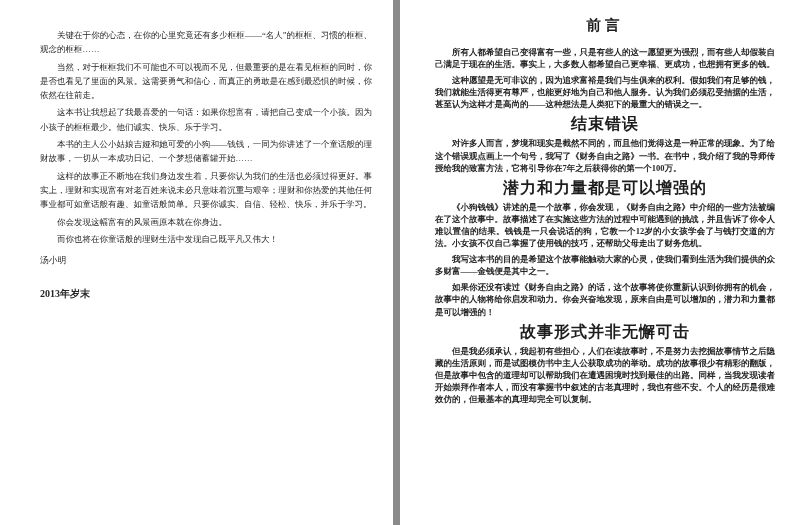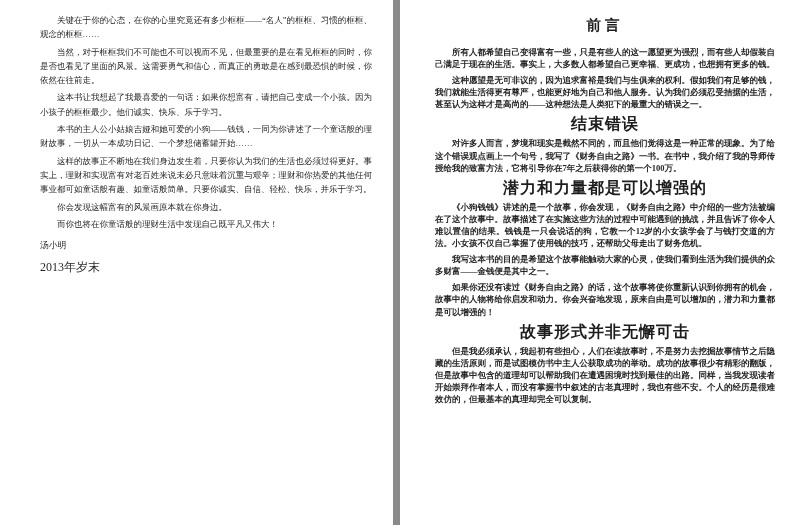--- a/index.html
+++ b/index.html
@@ -7,21 +7,21 @@
     width: 797px; height: 525px;
     background: #ffffff;
     font-family: "Liberation Serif", "DejaVu Serif", serif;
     color: #262626;
     overflow: hidden;
   }
   .spread { display: flex; width: 797px; height: 525px; }
   .page { background: #ffffff; overflow: hidden; }
   .page-left {
     width: 393px; height: 525px;
-    padding: 13px 21px 0 40px;
+    padding: 28px 21px 0 40px;
     font-size: 8.5px; line-height: 14.3px;
   }
   .gutter { width: 7px; height: 525px; background: #8a8a8a; flex: 0 0 7px; }
   .page-right {
     width: 397px; height: 525px;
     padding: 14px 22px 0 35px;
     font-size: 8.5px; line-height: 12.1px;
   }
   p.body-para {
     text-align: justify;
@@ -43,21 +43,21 @@
     text-align: center;
     font-size: 16px;
     font-weight: bold;
     letter-spacing: 1px;
     line-height: 17px;
     margin: 5px 0 5px 0;
     color: #1d1d1d;
   }
   .sig-block { margin-top: 7px; text-align: left; padding-right: 5px; }
   .sig-name { font-size: 8.8px; line-height: 14px; }
-  .sig-date { font-size: 12px; line-height: 14px; margin-top: 8px; }
+  .sig-date { font-size: 10px; line-height: 14px; margin-top: 20px; font-weight: bold; }
 </style>
 </head>
 <body>
 
 <div class="spread">
 
   <div class="page page-left">
     <p class="body-para">关键在于你的心态，在你的心里究竟还有多少框框——“名人”的框框、习惯的框框、观念的框框……</p>
     <p class="body-para">当然，对于框框我们不可能也不可以视而不见，但最重要的是在看见框框的同时，你是否也看见了里面的风景。这需要勇气和信心，而真正的勇敢是在感到最恐惧的时候，你依然在往前走。</p>
     <p class="body-para">这本书让我想起了我最喜爱的一句话：如果你想富有，请把自己变成一个小孩。因为小孩子的框框最少。他们诚实、快乐、乐于学习。</p>

